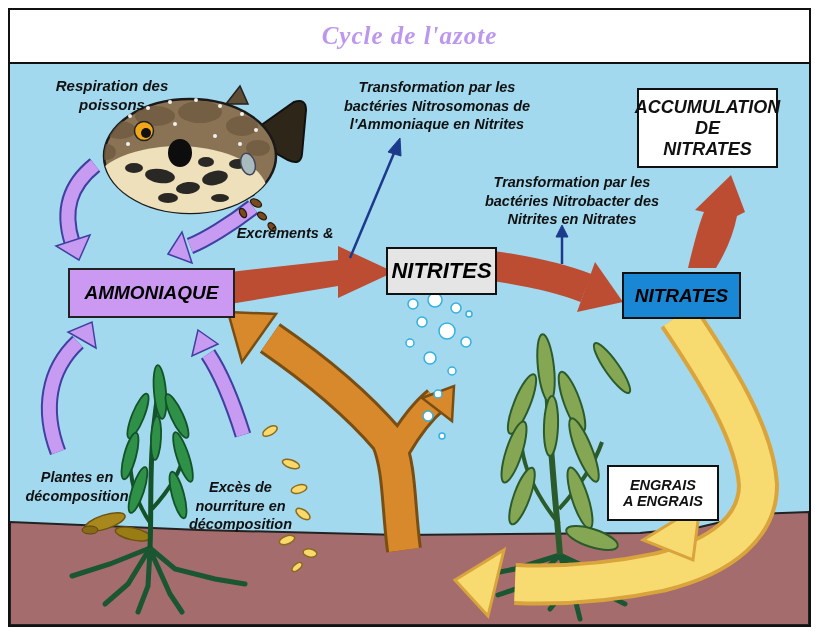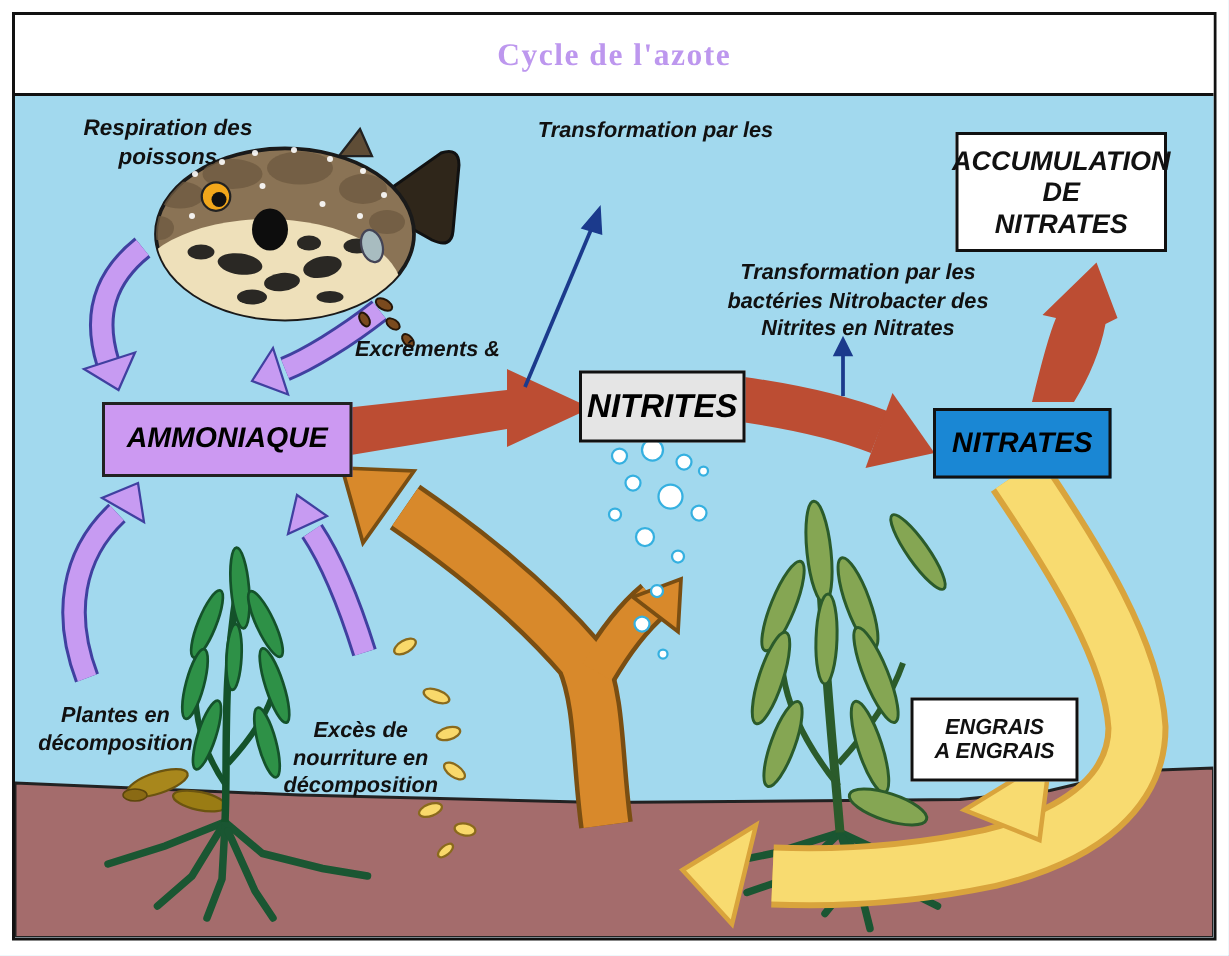--- a/index.html
+++ b/index.html
@@ -1,21 +1,21 @@
 <!DOCTYPE html>
 <html><head>
 <meta charset="utf-8">
 <style>
   html,body{margin:0;padding:0;background:#ffffff;}
   .page{position:relative;width:819px;height:637px;background:#ffffff;overflow:hidden;
         font-family:"Liberation Sans",sans-serif;}
   .frame{position:absolute;left:8px;top:8px;width:799px;height:615px;border:2px solid #111;background:#fff;}
   .titlebar{position:absolute;left:0;top:0;width:100%;height:52px;background:#fff;border-bottom:2px solid #111;
             display:flex;align-items:center;justify-content:center;}
-  .title{font-family:"Liberation Serif",serif;font-weight:bold;font-size:21px;letter-spacing:1px;}
+  .title{font-family:"Liberation Serif",serif;font-style:italic;font-weight:bold;font-size:25px;letter-spacing:1px;}
   .water{position:absolute;left:0;top:54px;width:799px;height:561px;overflow:hidden;font-style:italic;}
   .water svg{position:absolute;left:0;top:0;}
   .lbl{position:absolute;font-weight:bold;color:#111;text-align:center;font-size:14.5px;line-height:1.28;}
   .whitebox{position:absolute;background:#fff;border:2px solid #111;display:flex;flex-direction:column;
             align-items:center;justify-content:center;font-weight:bold;color:#111;text-align:center;}
   .chembox{position:absolute;border:2px solid #222;display:flex;align-items:center;justify-content:center;
            font-weight:bold;color:#000;}
 </style>
 </head>
 <body>
@@ -232,21 +232,22 @@
     </g>
    </svg>
 
    <div class="lbl" style="left:12px;top:12px;width:180px;font-size:15px;">
      <span>Respiration des</span><br>
      <span>poissons</span>
    </div>
 
    <div class="lbl" style="left:312px;top:14px;width:230px;">
      <span>Transformation par les</span><br>
-     <br>
+     <span>bactéries Nitrosomonas de</span><br>
+     <span>l'Ammoniaque en Nitrites</span>
    </div>
 
    <div class="lbl" style="left:462px;top:109px;width:200px;">
      <span>Transformation par les</span><br>
      <span>bactéries Nitrobacter des</span><br>
      <span>Nitrites en Nitrates</span>
    </div>
 
    <div class="lbl" style="left:195px;top:160px;width:160px;">
      <span>Excréments &amp;</span><br>

